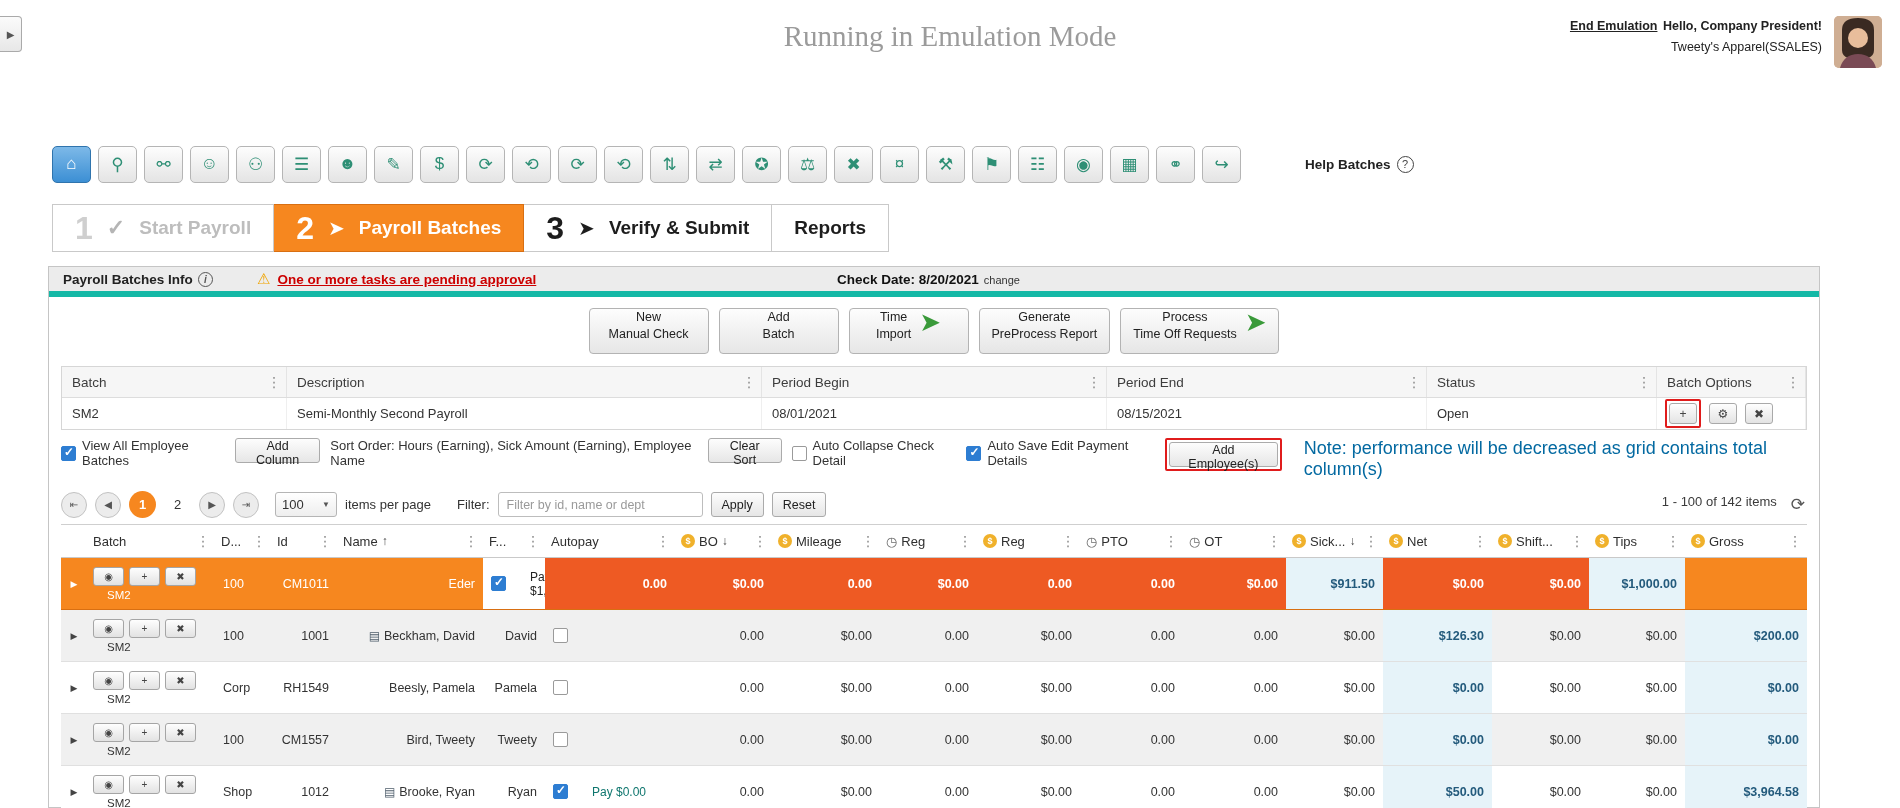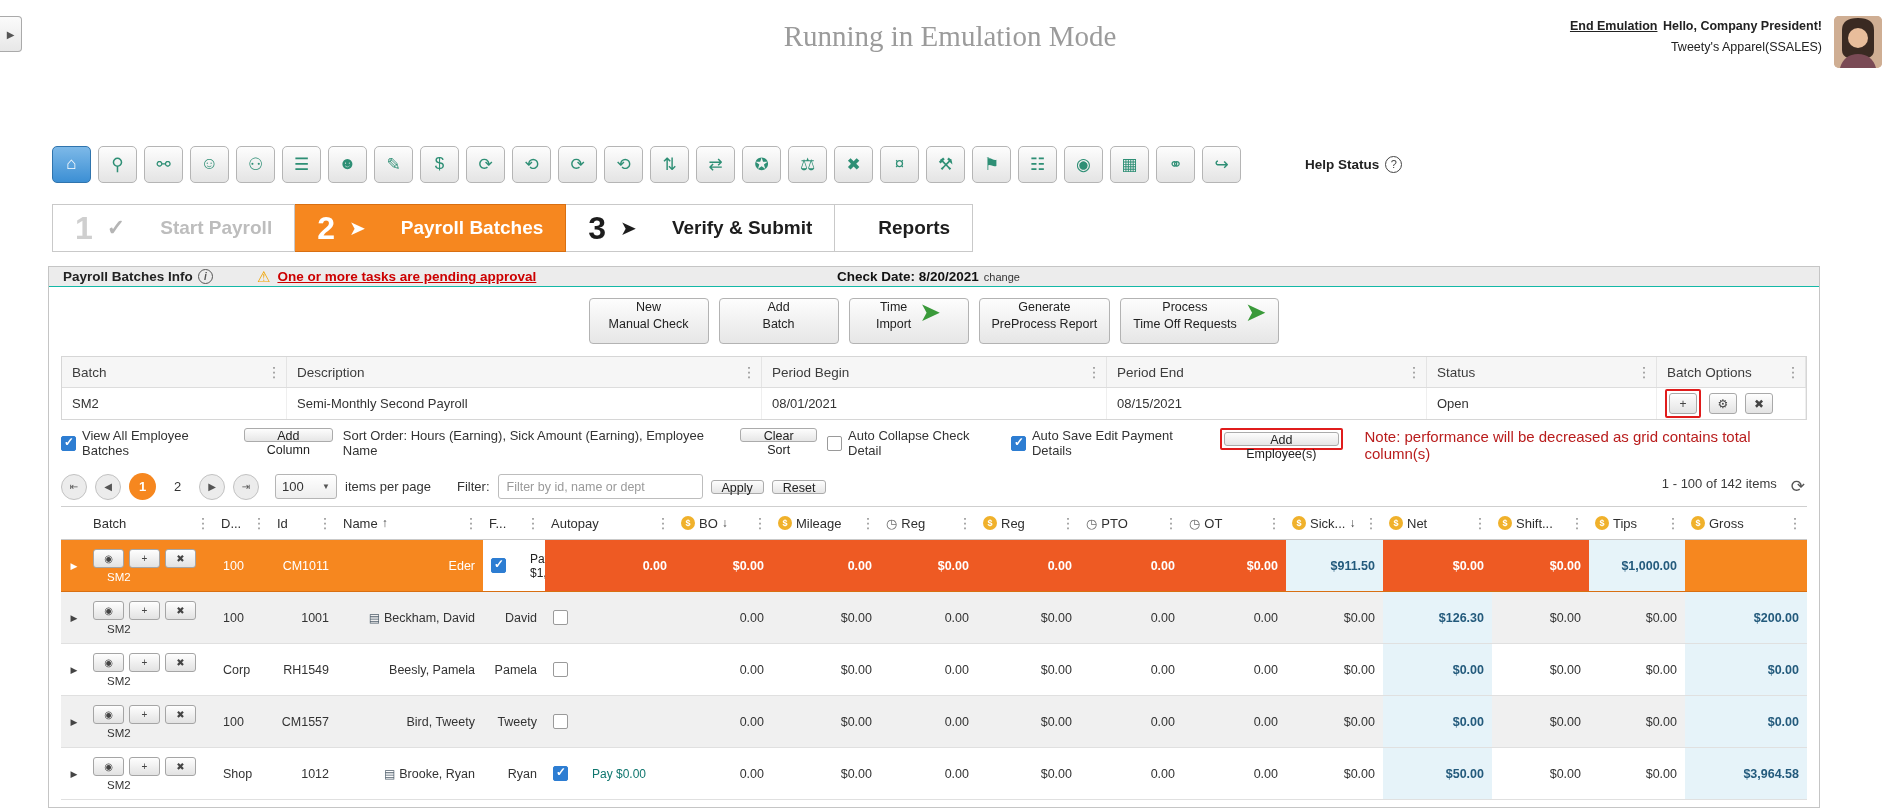--- a/index.html
+++ b/index.html
@@ -43,33 +43,33 @@
   .help-label { font-weight:bold; font-size:13.5px; color:#222; }
   .help-q { width:17px; height:17px; border:1.5px solid #444; border-radius:50%;
     display:flex; align-items:center; justify-content:center; font-size:11px; color:#444; }
 
   
   .wizard { position:absolute; left:52px; top:204px; display:flex; height:48px; }
   .wstep { display:flex; align-items:center; border:1px solid #c9c9c9; background:#fff;
     padding:0 22px; gap:14px; cursor:pointer; }
   .wstep + .wstep { border-left:none; }
   .wnum { font-size:32px; font-weight:bold; line-height:1; }
-  .wlabel { font-size:19px; font-weight:bold;margin-left:21px; }
+  .wlabel { font-size:19px; font-weight:bold; }
   .warr { font-size:20px; line-height:1; }
   .wstep.done { color:#bdbdbd; }
   .wstep.done .wnum { color:#cfcfcf; }
   .wstep.done .wcheck { color:#b5b5b5; font-size:22px; font-weight:bold; }
   .wstep.active { background:var(--orange,#f6871f); border-color:#d86f12; color:#fff; }
   .wstep.active .wnum,.wstep.active .warr,.wstep.active .wlabel { color:#fff; }
   .wstep.next { color:#1d1d1d; }
 
   
   .panel { position:absolute; left:48px; top:266px; width:1772px; height:542px;
     border:1px solid #c5c5c5; background:#fff; }
-  .panel-head { position:relative; height:20px; background:#ececec; border-bottom:1px solid #14b8a6;
+  .panel-head { position:relative; height:30px; background:#ececec; border-bottom:6px solid #14b8a6;
     display:flex; align-items:center; }
   .ph-title { position:absolute; left:14px; display:flex; gap:5px; align-items:center;
     font-weight:bold; font-size:13.5px; color:#222; }
   .info-dot { width:15px; height:15px; border:1.5px solid #555; border-radius:50%;
     font-size:10px; font-style:italic; font-weight:bold; color:#555; display:flex;
     align-items:center; justify-content:center; }
   .ph-warning { position:absolute; left:208px; display:flex; gap:7px; align-items:center; }
   .warn-tri { color:#f0a400; font-size:15px; }
   .warn-text { color:#cc0000; font-weight:bold; text-decoration:underline; font-size:13.5px; cursor:pointer; }
   .ph-date { position:absolute; left:788px; font-weight:bold; font-size:13.5px; color:#111; }
@@ -98,24 +98,24 @@
     justify-content:center; font-size:12px; color:#444; cursor:pointer; padding:0; }
   .red-box { border:2px solid var(--red,#e01c1c); padding:2px; display:inline-flex; border-radius:2px; }
 
   
   .options-bar { display:flex; align-items:flex-start; gap:10px; padding:8px 12px 7px; font-size:13px; }
   .cbwrap { display:flex; align-items:center; gap:6px; }
   .cb { width:15px; height:15px; border:1px solid #9a9a9a; border-radius:2px; background:#fff;
     position:relative; display:inline-block; flex:none; cursor:pointer; }
   .cb.checked { background:var(--blue-check,#2d7dd2); border-color:var(--blue-check,#2d7dd2); }
   .cb.checked::after { content:"✓"; position:absolute; left:2px; top:-2px; color:#fff; font-size:12px; font-weight:bold; }
-  .sbtn { height:14px; border:1px solid #ababab; border-radius:3px; padding:0 10px;
+  .sbtn { height:25px; border:1px solid #ababab; border-radius:3px; padding:0 10px;
     background:linear-gradient(#fdfdfd,#e6e6e6); font-size:12.5px; color:#222; cursor:pointer; }
   .sort-order { color:#333; }
-  .note { color:#b91c1c; font-size:15px; margin-left:12px; }
+  .note { color:#0369a1; font-size:18px; margin-left:12px; }
 
   
   .pager { display:flex; align-items:center; gap:8px; padding:4px 12px 6px; position:relative; }
   .pg-btn { width:26px; height:26px; border-radius:50%; border:1px solid #c2c2c2;
     background:#ececec; color:#555; font-size:10px; display:flex; align-items:center;
     justify-content:center; cursor:pointer; padding:0; }
   .pg-num { width:27px; height:27px; border-radius:50%; display:flex; align-items:center;
     justify-content:center; font-size:13px; cursor:pointer; color:#333; }
   .pg-num.current { background:var(--orange,#f6871f); color:#fff; font-weight:bold; }
   .pg-select { width:62px; height:25px; border:1px solid #b5b5b5; border-radius:3px;
@@ -296,21 +296,21 @@
 
     <button class="tool-btn">
           <span class="tool-glyph">⚭</span>
         </button>
 
     <button class="tool-btn">
           <span class="tool-glyph">↪</span>
         </button>
   </div>
     <div class="help">
-      <span class="help-label">Help Status</span>
+      <span class="help-label">Help Batches</span>
       <span class="help-q">?</span>
     </div>
   </nav>
 
   <div class="wizard">
     <div class="wstep done">
       <span class="wnum">1</span>
       <span class="wcheck">✓</span>
       <span class="wlabel">Start Payroll</span>
     </div>

